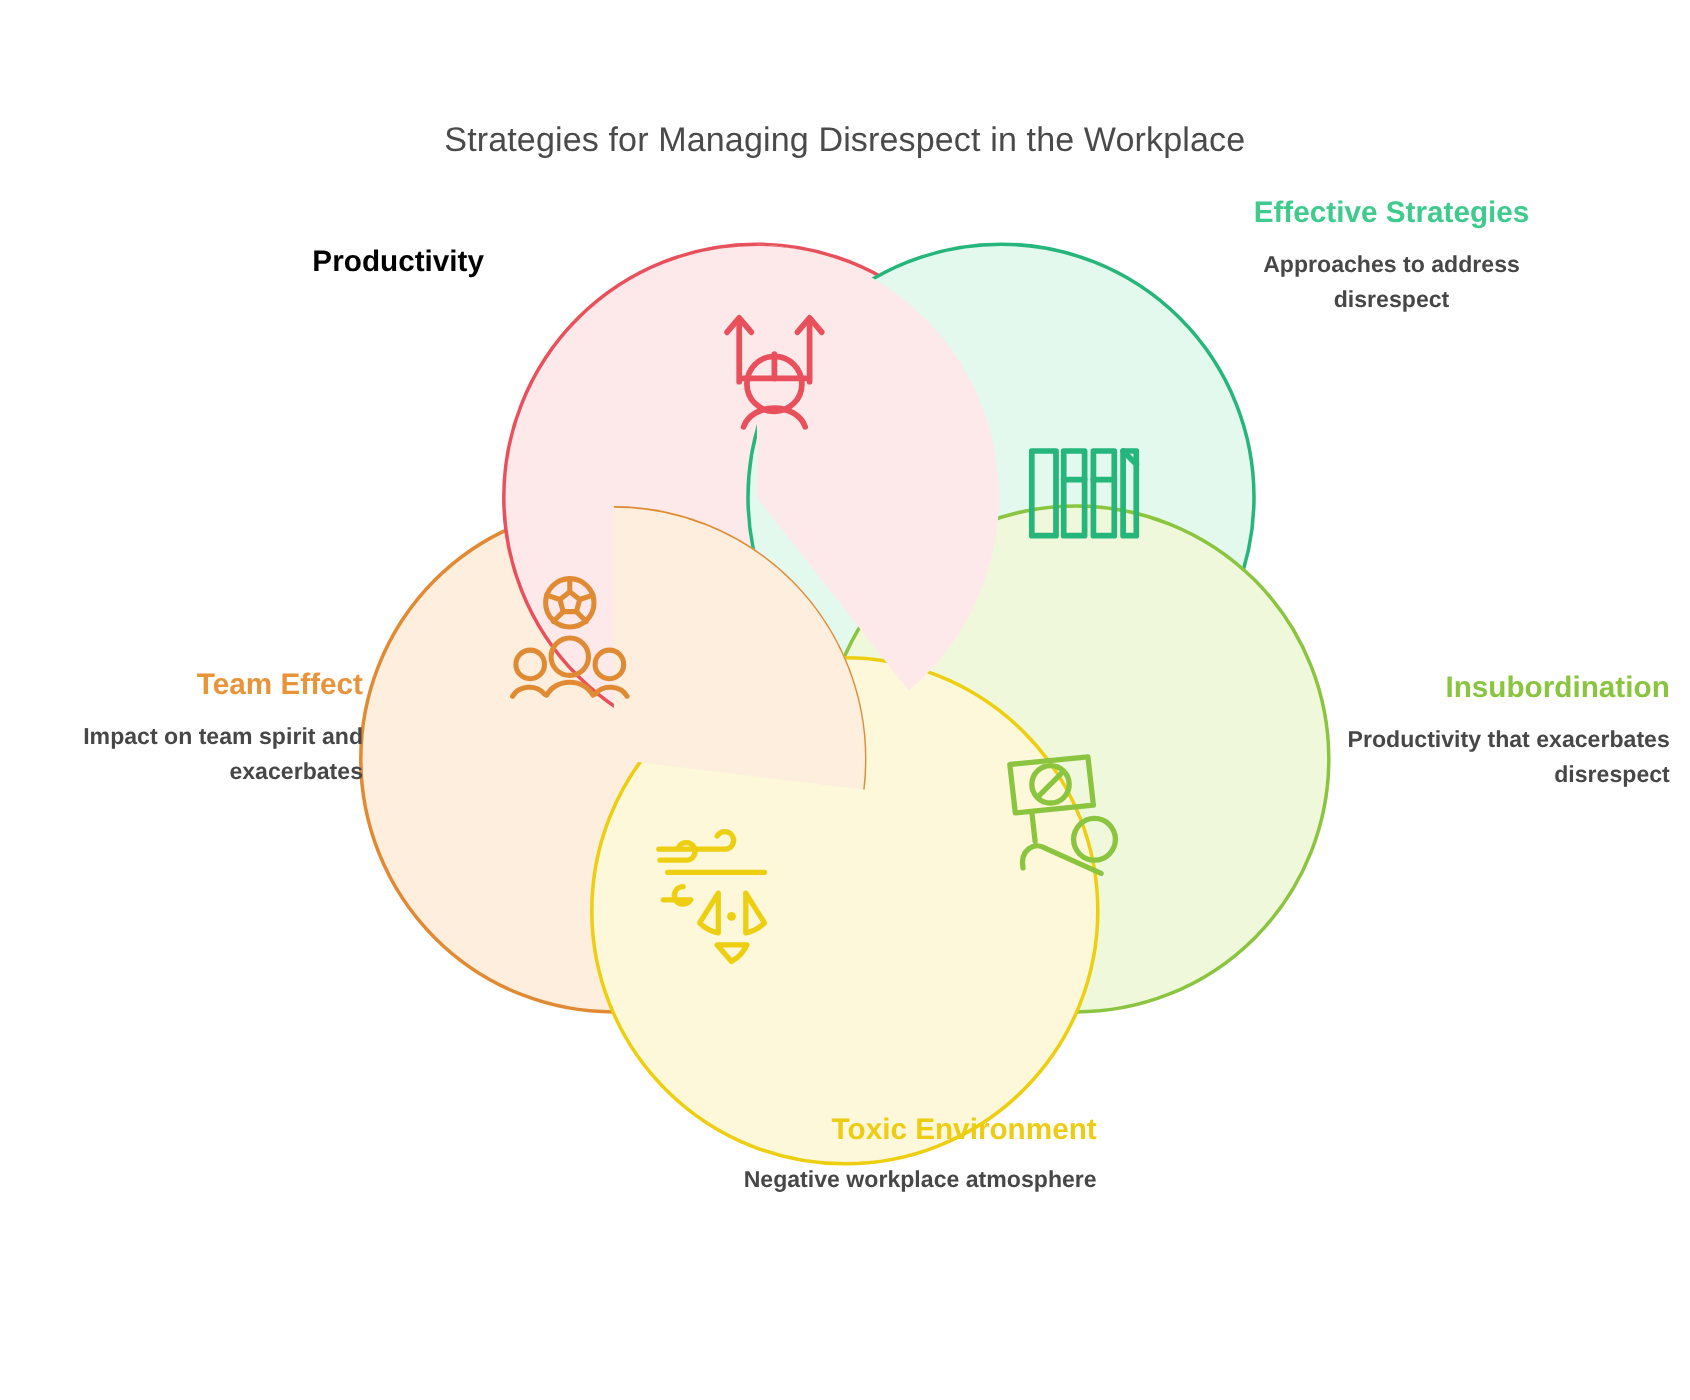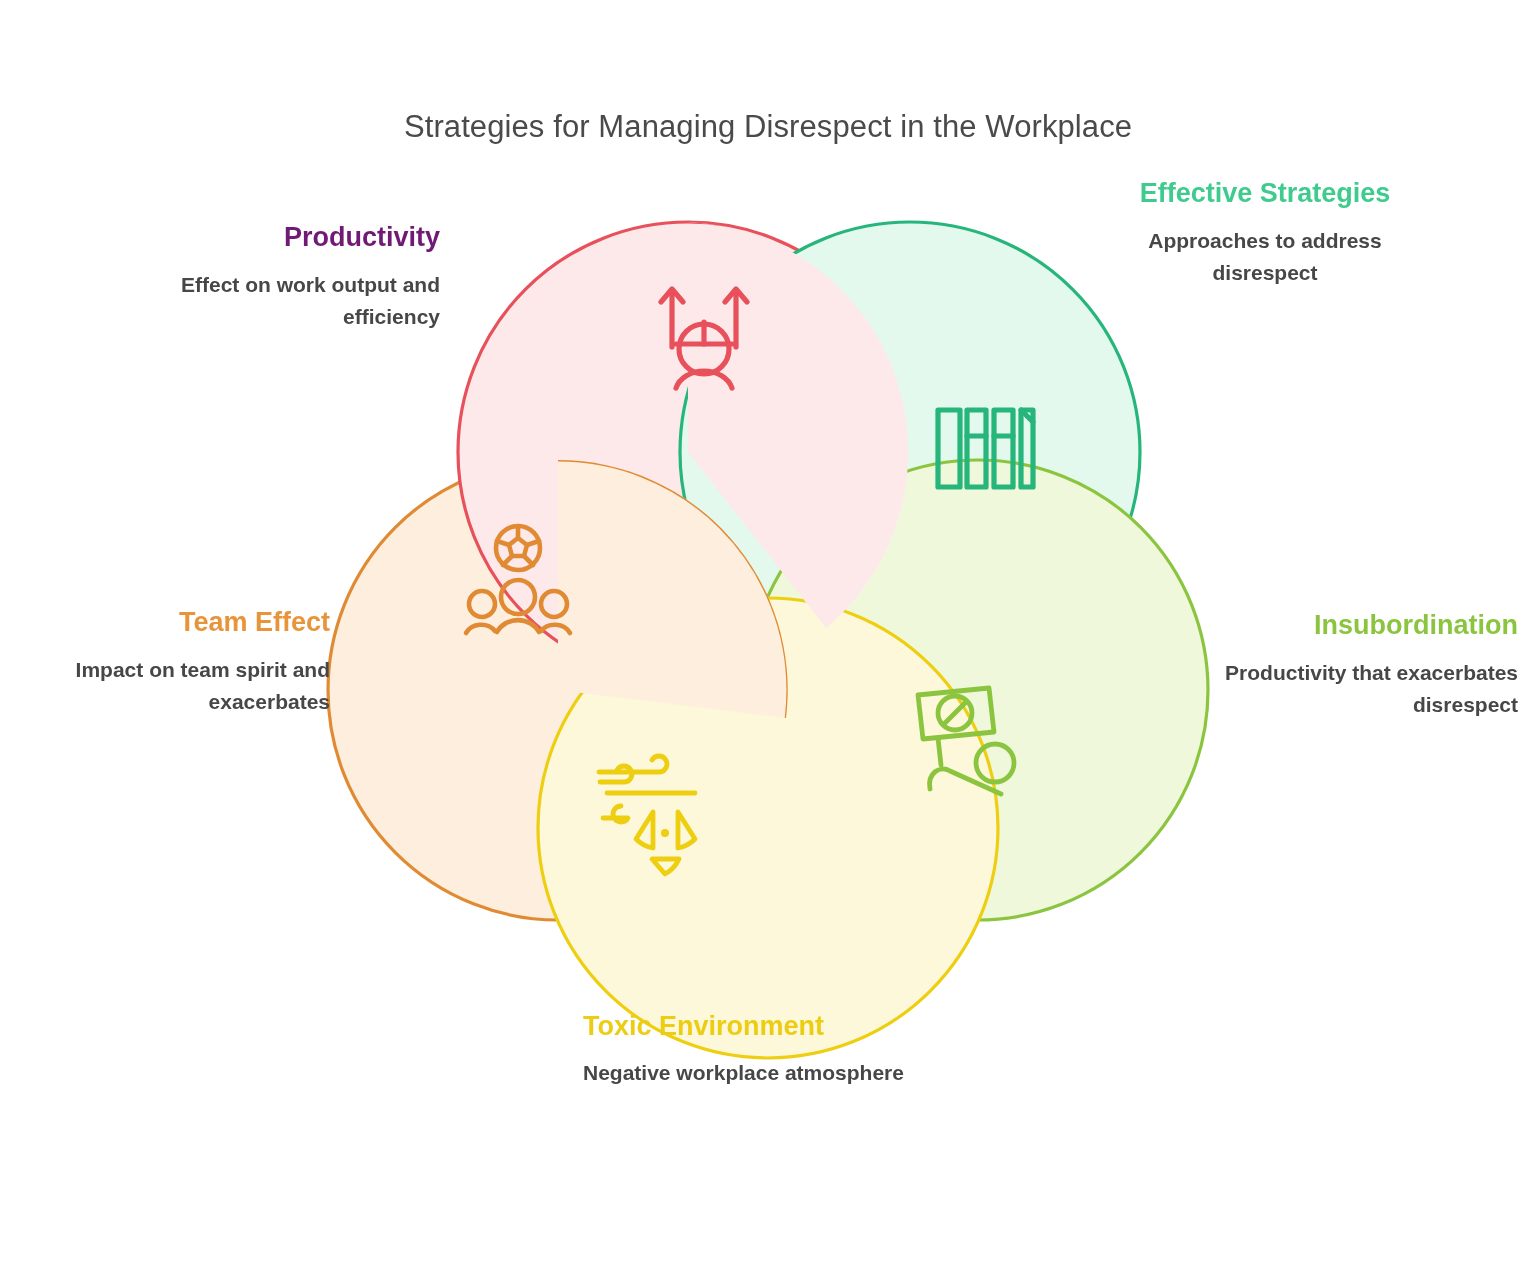--- a/index.html
+++ b/index.html
@@ -73,24 +73,24 @@
   }
   
   #label-insubordination {
     left: 1188px;
     top: 608px;
     width: 330px;
     text-align: right;
   }
   
   #label-toxic-environment {
-    left: 583px;
+    left: 617px;
     top: 1010px;
     width: 380px;
-    text-align: left;
+    text-align: right;
   }
   #label-toxic-environment .label-title { line-height: 1.22; }
 </style>
 </head>
 <body>
 
 <h1 id="page-title">Strategies for Managing Disrespect in the Workplace</h1>
 
 <div class="diagram-wrap">
   <svg width="1536" height="1273" viewBox="0 0 1536 1273">
@@ -203,22 +203,21 @@
       <path d="M -12,4 L -29,31 A 32,32 0 0 0 -12,40 Z"></path>
       <path d="M 13,4 L 30,31 A 32,32 0 0 1 13,40 Z"></path>
       <path d="M -13,51 L 14,51 A 32,32 0 0 1 0,66 Z"></path>
       <circle cx="0" cy="25" r="4" fill="#eece11" stroke="none"></circle>
     </g>
   </svg>
 
   
 
   <div class="label-block" id="label-productivity">
-    <p class="label-title" style="color:#701a75">Productivity</p>
-    <p class="label-desc">Effect on work output and efficiency</p>
+    <p class="label-title" style="color:#000000">Productivity</p>
   </div>
 
   <div class="label-block" id="label-effective-strategies">
     <p class="label-title" style="color:#3fcb8e">Effective Strategies</p>
     <p class="label-desc">Approaches to address disrespect</p>
   </div>
 
   <div class="label-block" id="label-team-morale">
     <p class="label-title" style="color:#e8943a">Team Effect</p>
     <p class="label-desc">Impact on team spirit and exacerbates</p>

